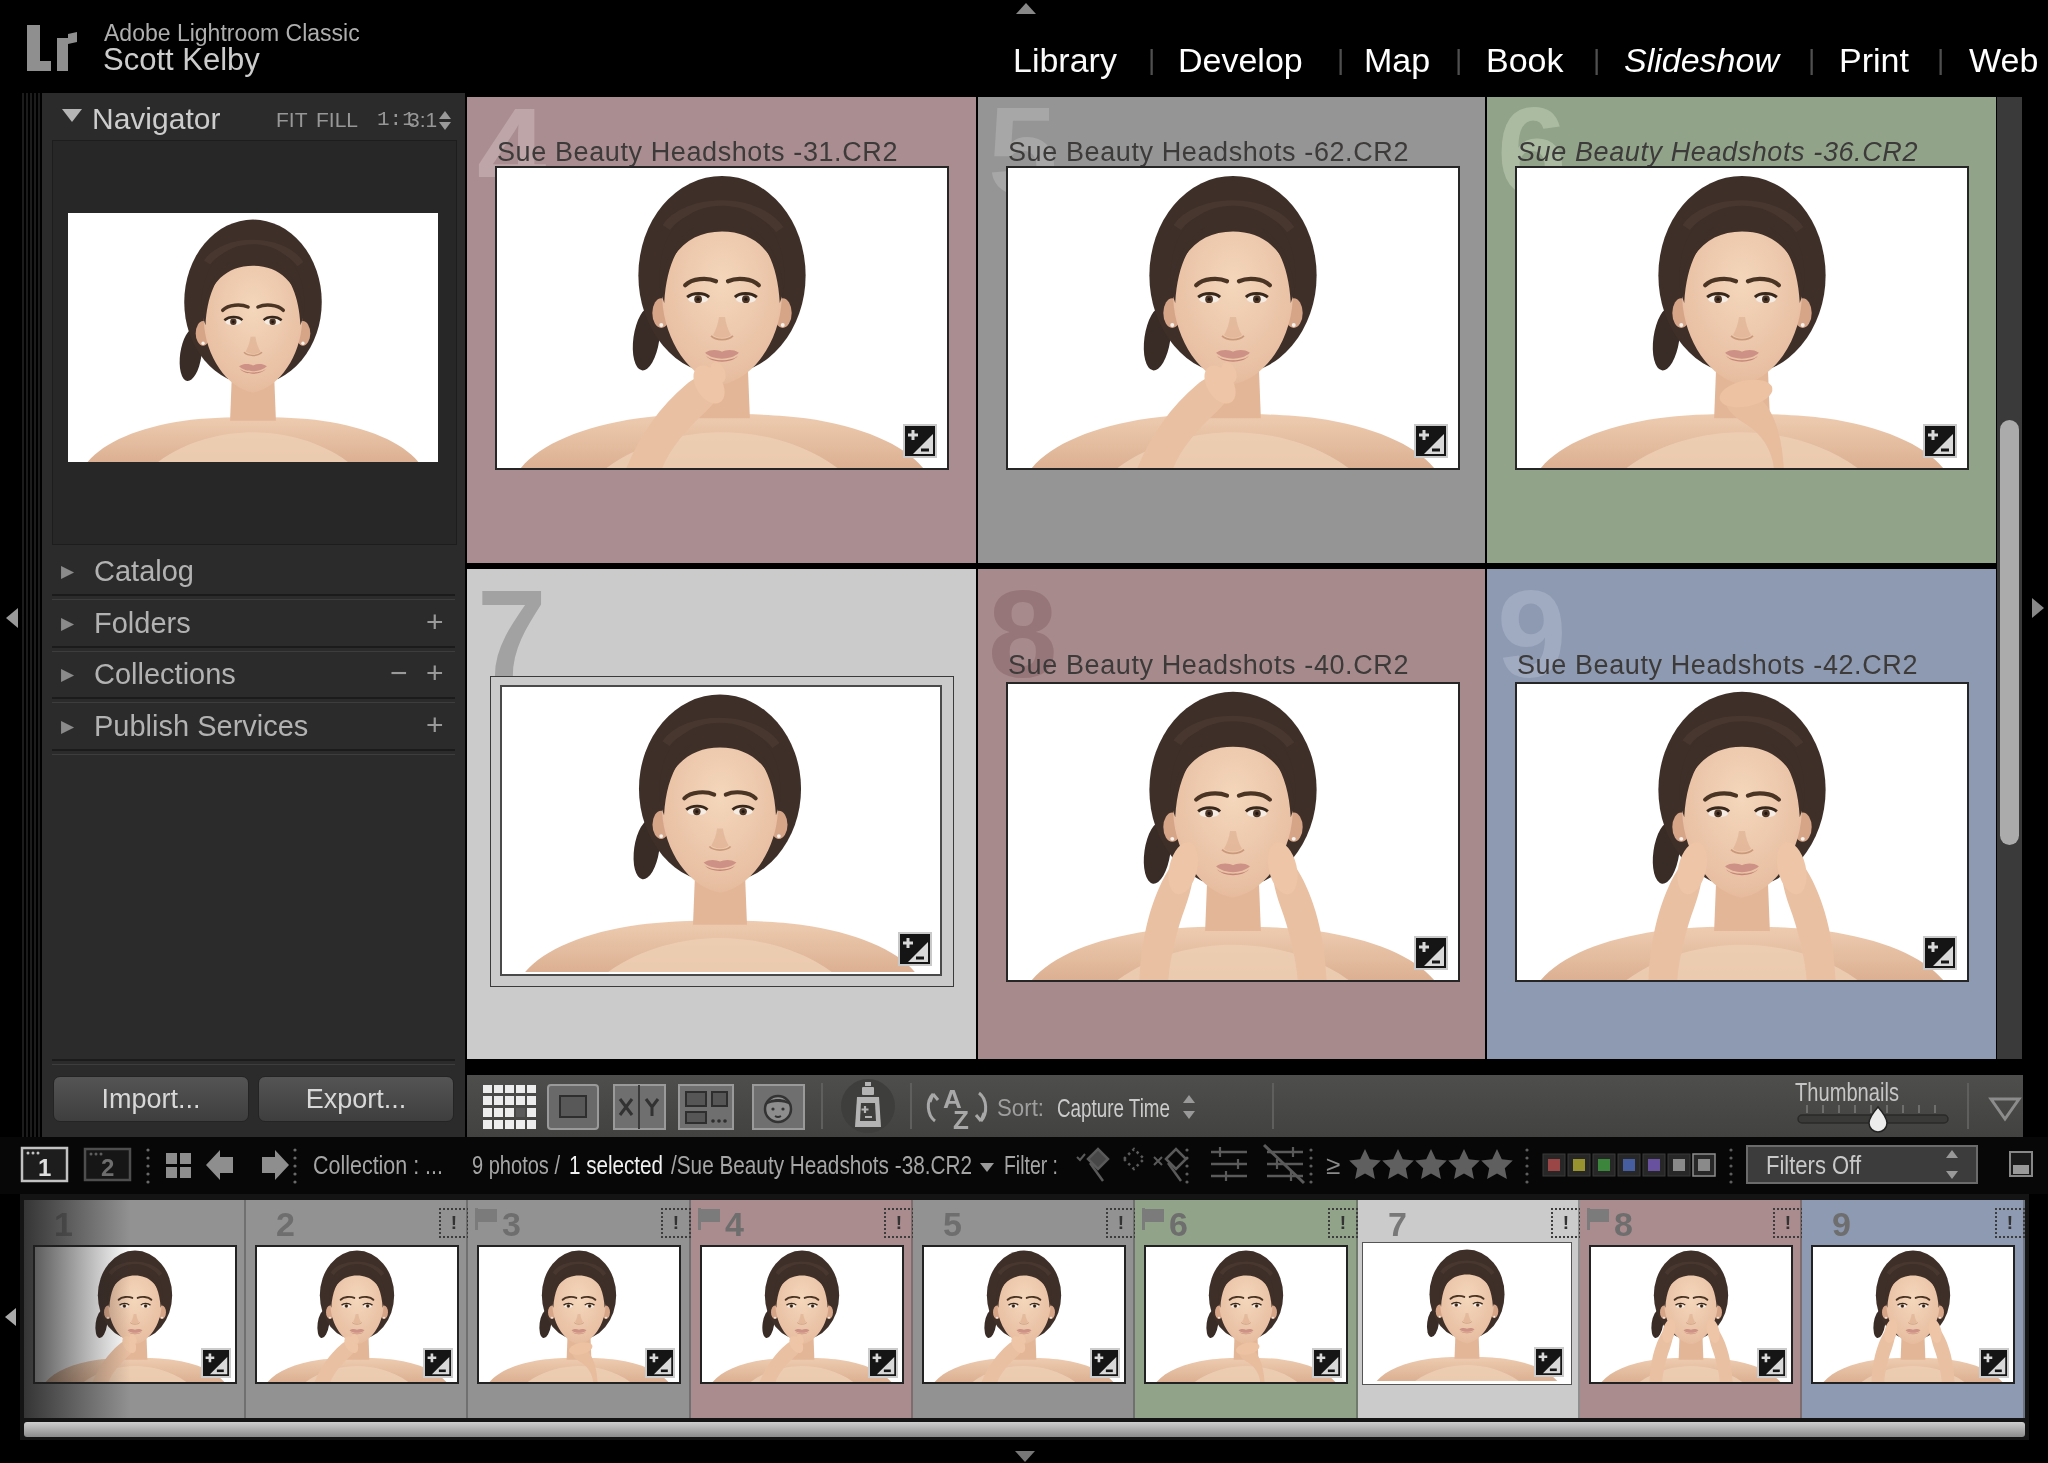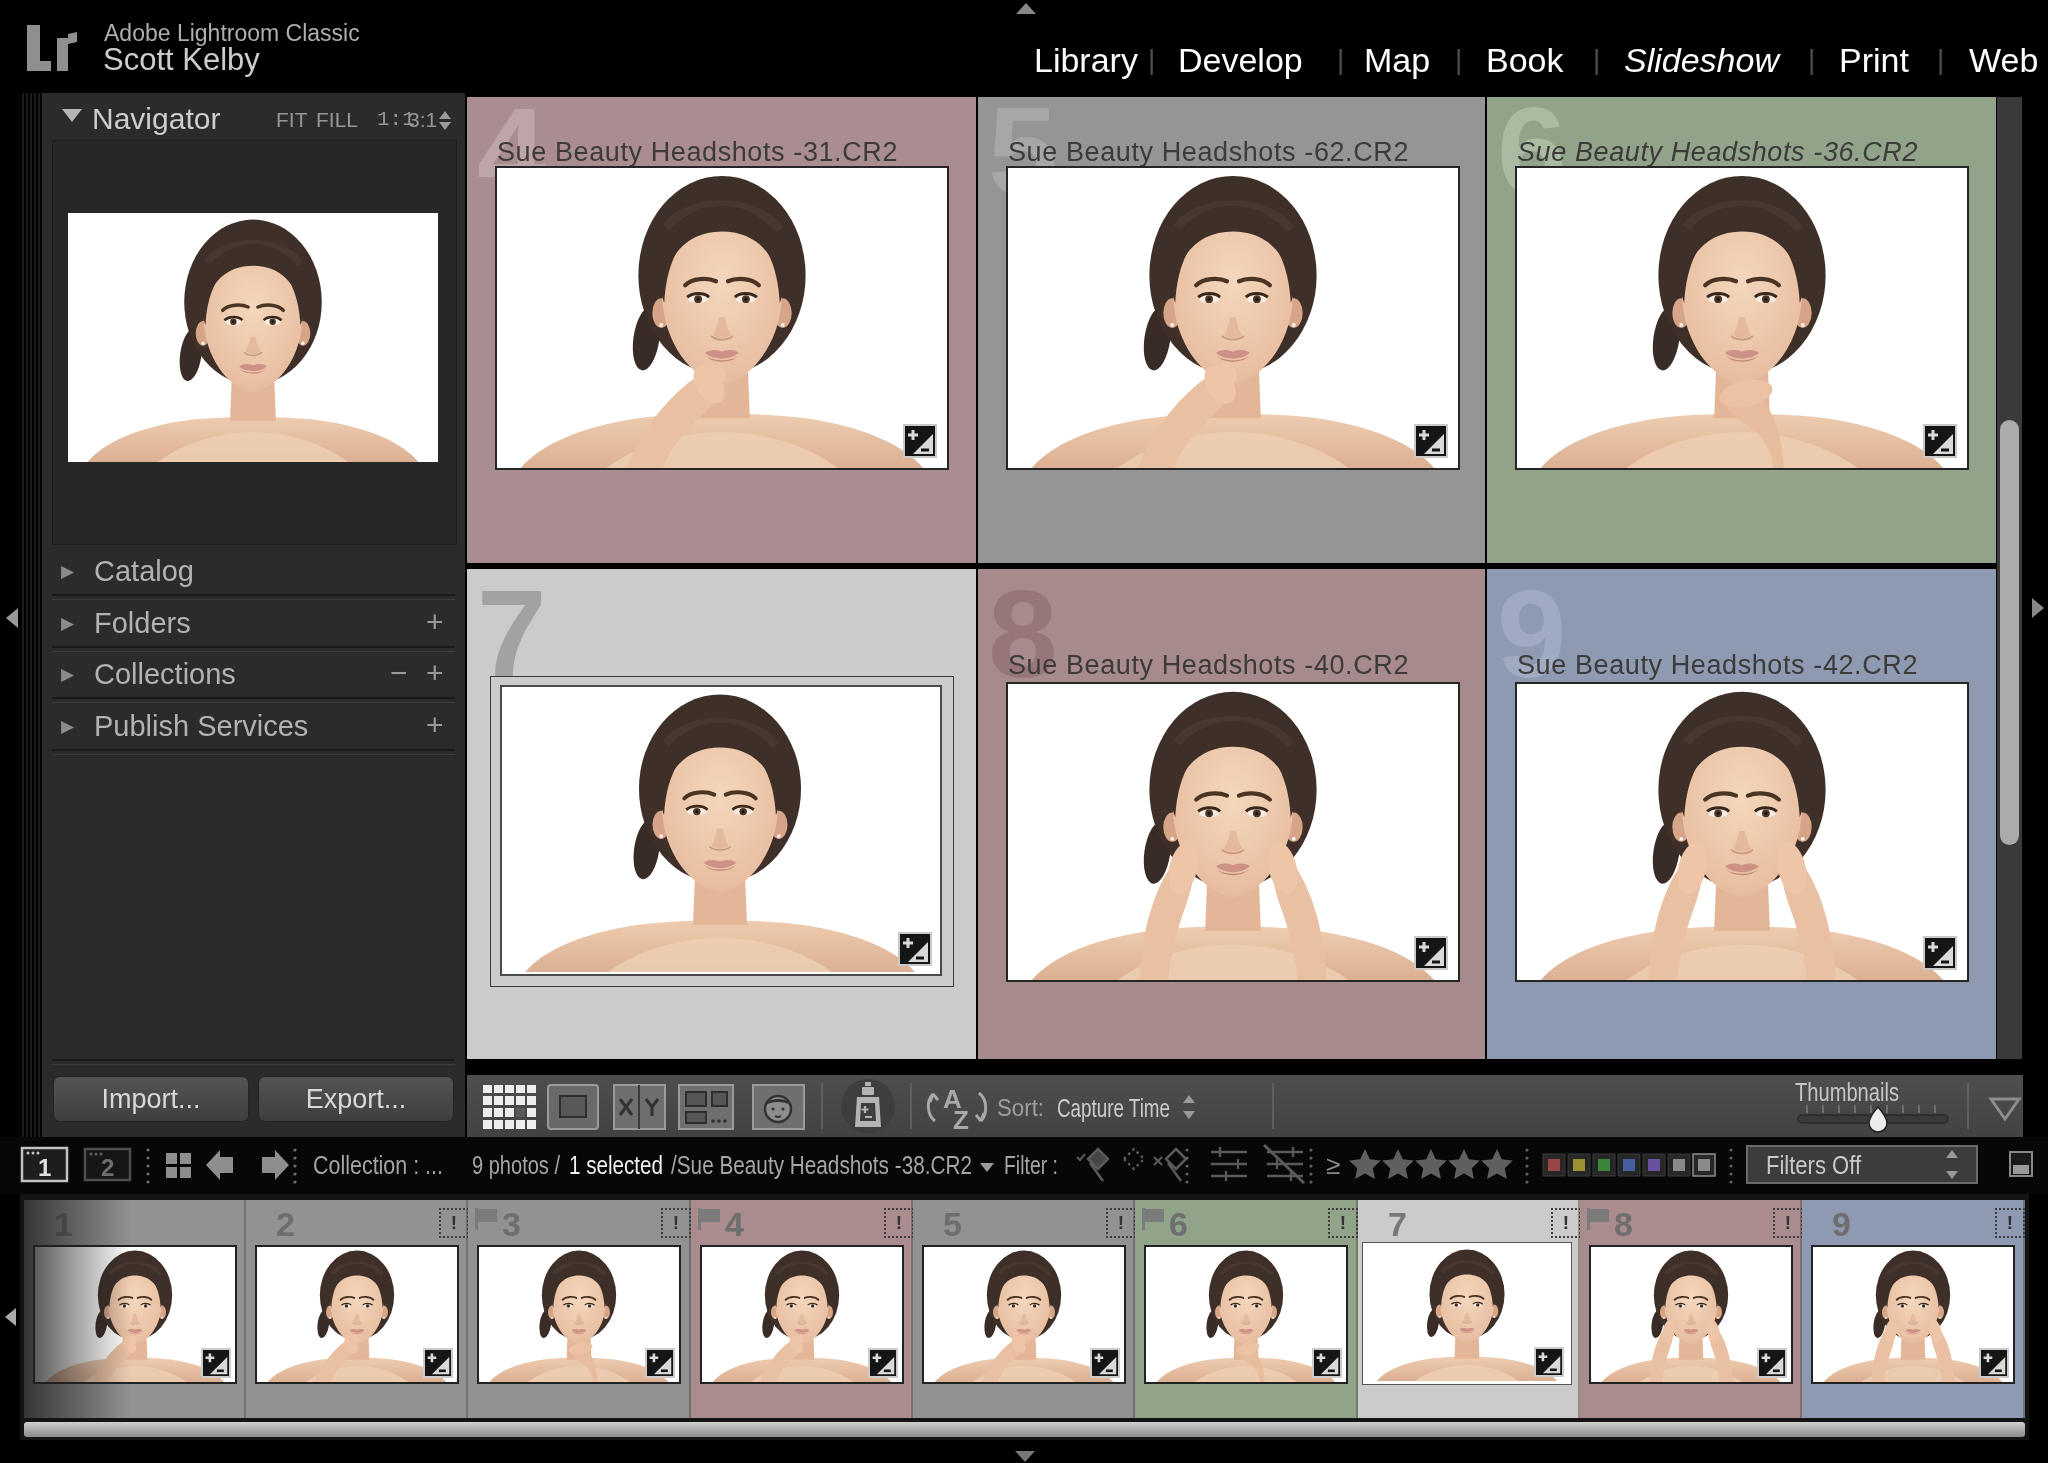--- a/index.html
+++ b/index.html
@@ -54,21 +54,21 @@
 
 <div class="abs" id="topbar"></div>
 <svg class="abs" style="left:27px;top:25px;" width="50" height="46" viewBox="0 0 50 46">
   <path d="M0,0 h13 v36 h11 v10 h-24 Z" fill="#8f8f8f"></path>
   <path d="M30,13 h11 v33 h-11 Z" fill="#8f8f8f"></path>
   <path d="M41,19 l9,-2 v-10 l-9,2 Z" fill="#8f8f8f"></path>
 </svg>
 <div class="abs appname">Adobe Lightroom Classic</div>
 <div class="abs username">Scott Kelby</div>
 <div class="abs tri" style="left:1016px;top:3px;border-left:10px solid transparent;border-right:10px solid transparent;border-bottom:11px solid #888;"></div>
-<div class="abs mod active" style="left:1034px;">Library</div>
+<div class="abs mod active" style="left:1013px;">Library</div>
 <div class="abs modsep" style="left:1148px;">|</div>
 <div class="abs mod" style="left:1178px;">Develop</div>
 <div class="abs modsep" style="left:1337px;">|</div>
 <div class="abs mod" style="left:1364px;">Map</div>
 <div class="abs modsep" style="left:1455px;">|</div>
 <div class="abs mod" style="left:1486px;">Book</div>
 <div class="abs modsep" style="left:1593px;">|</div>
 <div class="abs mod" style="left:1624px;font-style:italic;">Slideshow</div>
 <div class="abs modsep" style="left:1808px;">|</div>
 <div class="abs mod" style="left:1839px;">Print</div>

